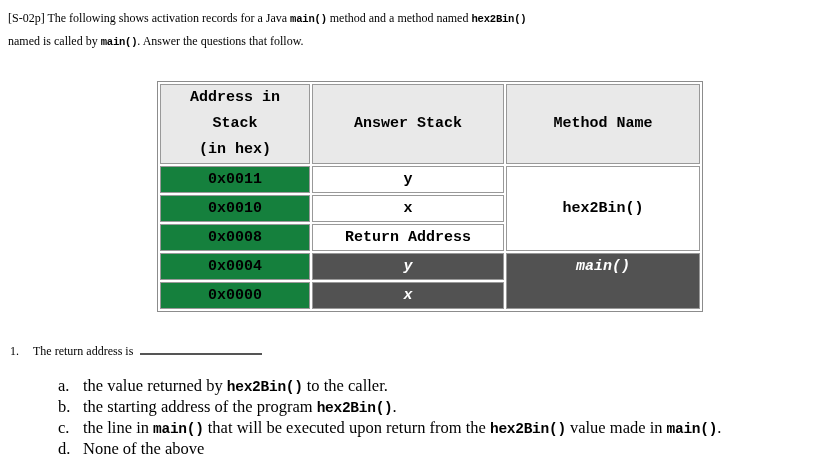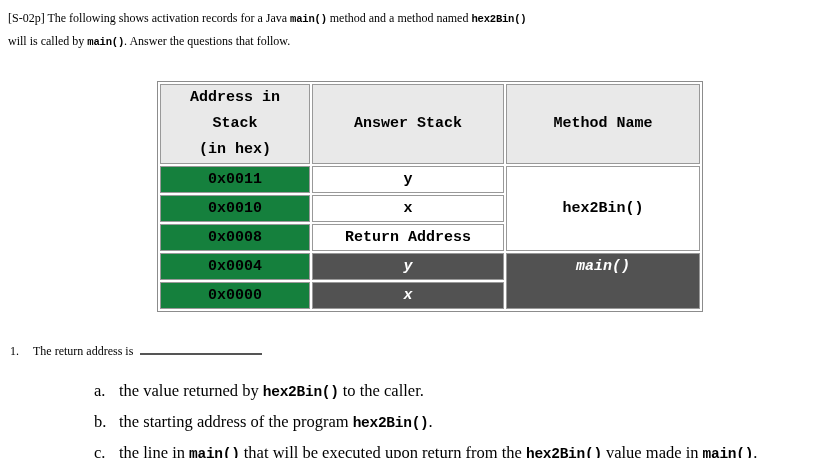--- a/index.html
+++ b/index.html
@@ -51,29 +51,29 @@
     display: inline-block;
     width: 122px;
     height: 0.95em;
     margin-left: 7px;
     border-bottom: 2px solid #555555;
     vertical-align: baseline;
   }
 
   
   .options { position: absolute; left: 58px; top: 376px; font-size: 16.5px; }
-  .option { line-height: 30px; white-space: nowrap; margin-left: 36px; }
+  .option { line-height: 20px; white-space: nowrap; }
   .letter { display: inline-block; width: 25px; }
 </style>
 </head>
 <body>
 
 <div class="intro">
   <div class="line"><span>[S-02p] The following shows activation records for a Java </span><span class="code">main()</span><span> method and a method named </span><span class="code">hex2Bin()</span></div>
-  <div class="line"><span>will is called by </span><span class="code">main()</span><span>. Answer the questions that follow.</span></div>
+  <div class="line"><span>named is called by </span><span class="code">main()</span><span>. Answer the questions that follow.</span></div>
 </div>
 
 <div class="tablewrap">
   <table class="stack">
     <colgroup>
       <col style="width:150px">
       <col style="width:192px">
       <col style="width:194px">
     </colgroup>
     <tbody>

